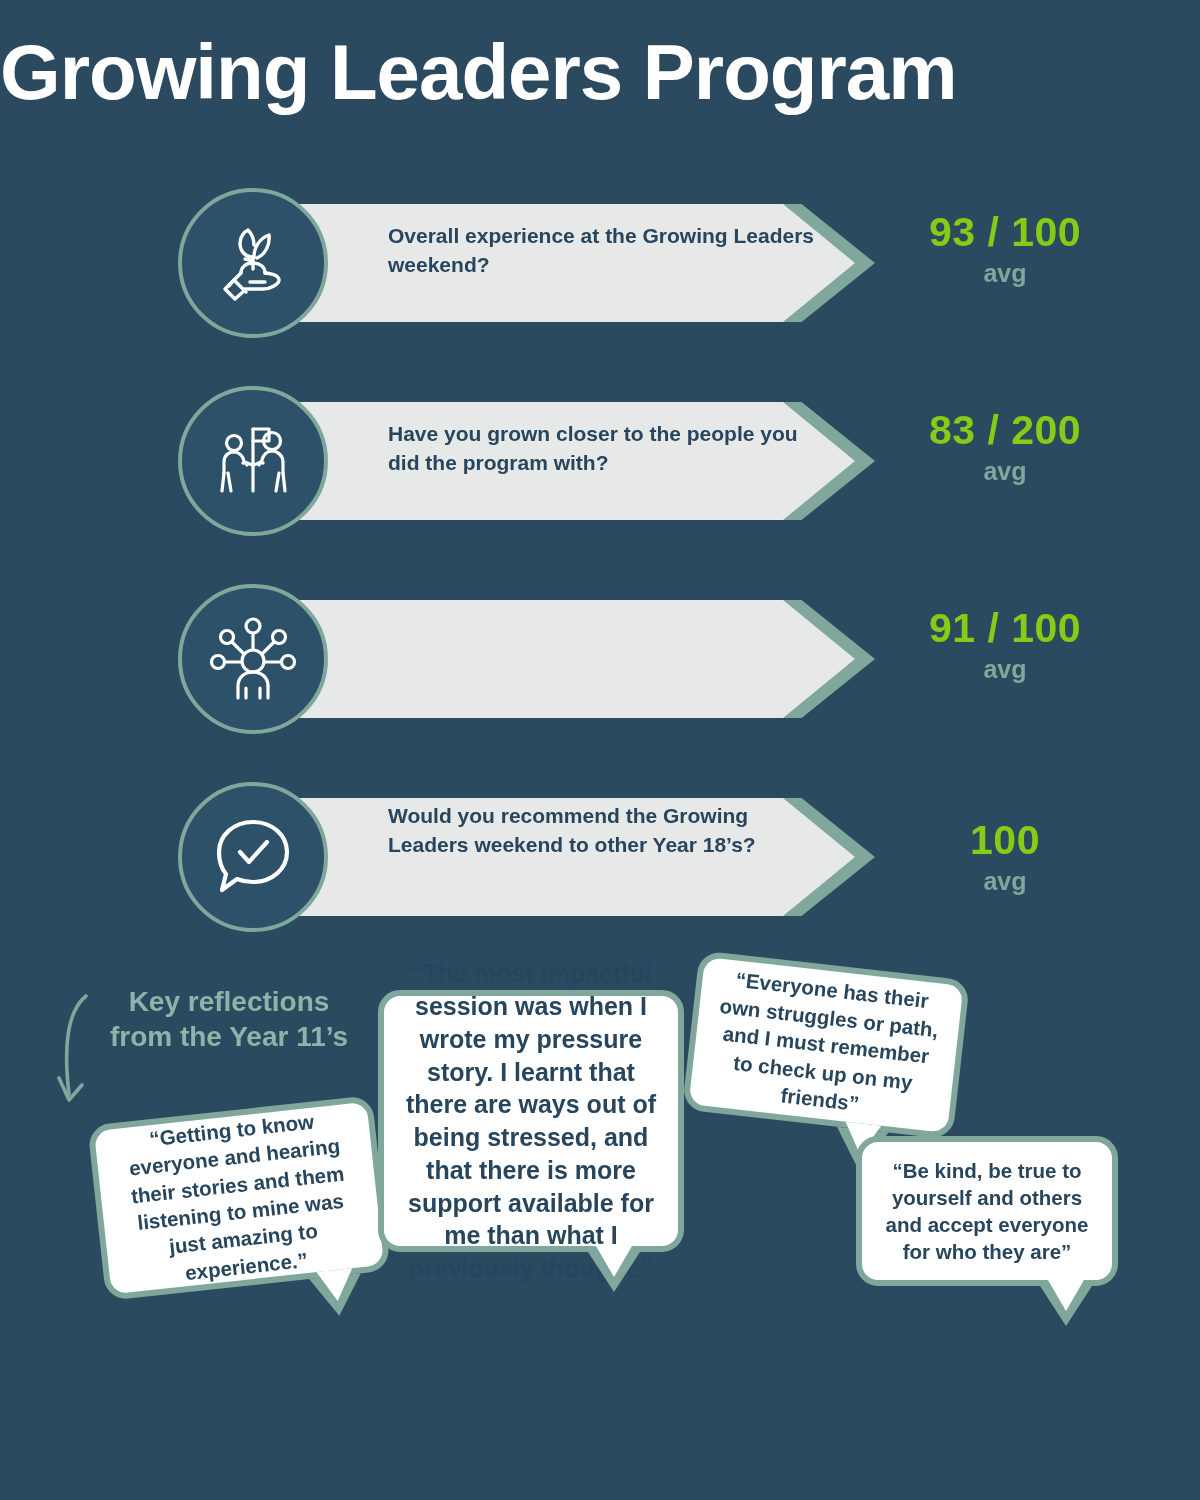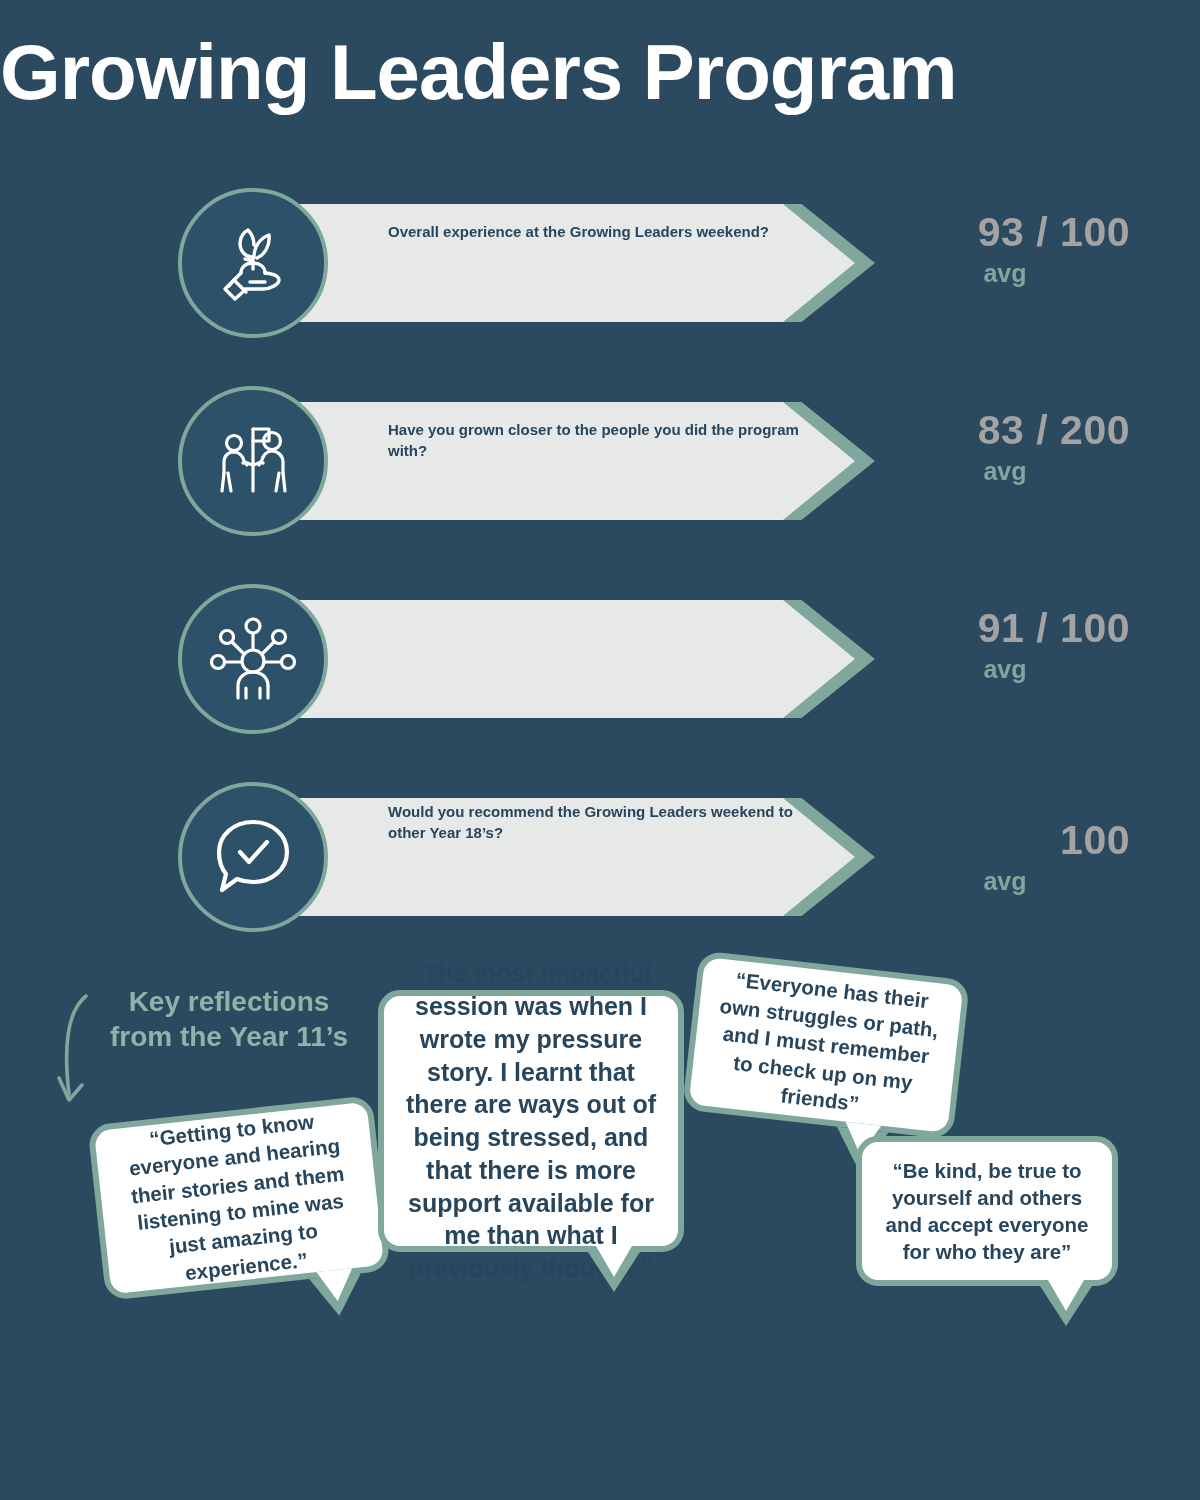--- a/index.html
+++ b/index.html
@@ -52,33 +52,32 @@
   }
   .banner-body{
     position:absolute;left:0;top:0;width:600px;height:118px;
     background:#e7e8e8;
     -webkit-clip-path:polygon(0 0, 88% 0, 100% 50%, 88% 100%, 0 100%);
     clip-path:polygon(0 0, 88% 0, 100% 50%, 88% 100%, 0 100%);
   }
   .q-text{
     position:absolute;left:133px;top:18px;width:430px;
     color:#27465e;
-    font-size:15px;font-weight:700;line-height:1.38;
+    font-size:21px;font-weight:700;line-height:1.38;
     z-index:2;
   }
   .q-text.three-line{top:4px;}
 
   .score-box{
     position:absolute;left:880px;top:22px;width:250px;
     text-align:center;
   }
   .score{
-    color:#a3a3a3;font-size:41px;font-weight:700;letter-spacing:0.5px;
+    color:#84cc16;font-size:41px;font-weight:700;letter-spacing:0.5px;
     line-height:1.1;
-    text-align:right;
   }
   .avg{
     color:#7fa79b;font-size:25px;font-weight:700;margin-top:4px;
   }
   .score-box.lower{top:36px;}
 
   
   .reflect-label{
     position:absolute;left:104px;top:985px;width:250px;
     color:#8fb3a8;font-size:28px;font-weight:700;line-height:1.24;

